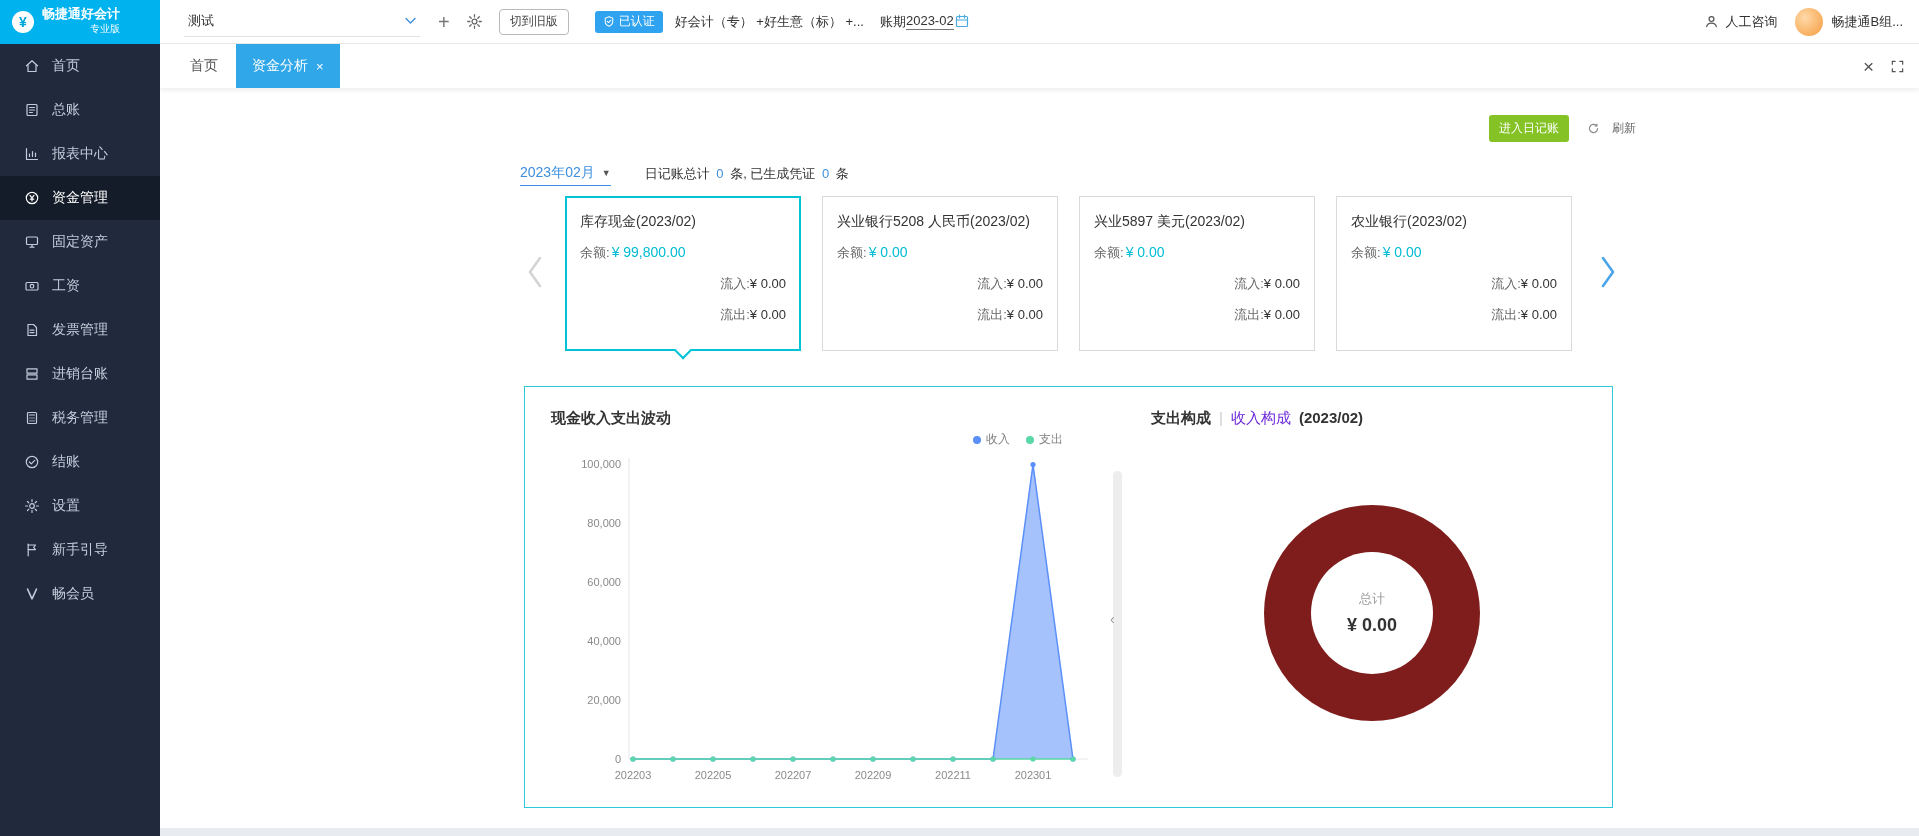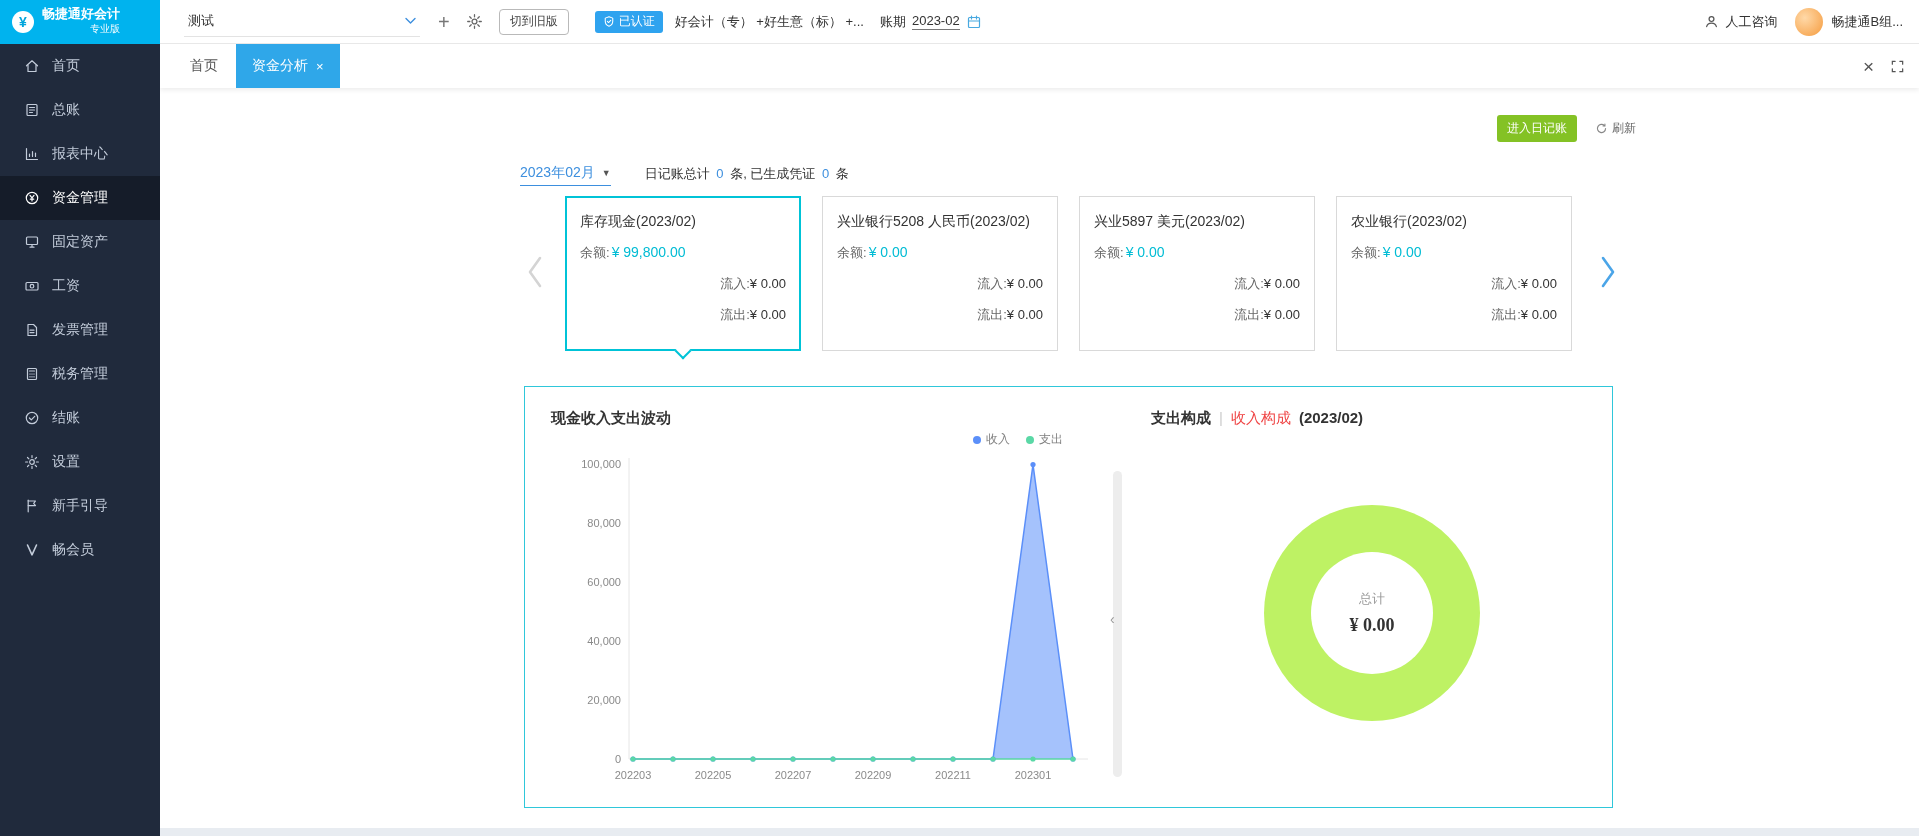--- a/index.html
+++ b/index.html
@@ -11,21 +11,21 @@
   .logo{width:160px;height:44px;background:var(--brand-cyan,#00b3ee);color:#fff;display:flex;align-items:center;gap:8px;padding-left:12px;cursor:pointer}
   .logo-coin{width:22px;height:22px;border-radius:50%;background:#fff;color:#00a5dc;font-weight:bold;font-size:14px;display:flex;align-items:center;justify-content:center}
   .logo-title{font-size:13px;font-weight:bold;line-height:1.15;white-space:nowrap}
   .logo-sub{font-size:10px;text-align:right;opacity:.95}
   .ws-select{margin-left:24px;width:236px;height:30px;display:flex;align-items:center;justify-content:space-between;border-bottom:1px solid #e3e3e3;font-size:13px;color:#333;cursor:pointer;padding:0 4px}
   .tb-plus{margin-left:18px;font-size:20px;color:#777;cursor:pointer;line-height:1}
   .tb-gear{margin-left:16px;color:#666;cursor:pointer;display:flex}
   .switch-btn{margin-left:16px;height:26px;padding:0 10px;font-size:12px;color:#444;background:#fff;border:1px solid #b9b9b9;border-radius:4px;cursor:pointer}
   .cert-badge{margin-left:26px;height:22px;display:flex;align-items:center;gap:4px;background:var(--badge-blue,#2fa3ef);color:#fff;font-size:12px;padding:0 8px;border-radius:3px}
   .products{margin-left:12px;font-size:13px;color:#333;white-space:nowrap}
-  .period{margin-left:16px;display:flex;align-items:center;gap:6px;font-size:13px;color:#333}
+  .period{margin-left:16px;display:flex;align-items:flex-start;font-size:13px;color:#333}
   .period-val{border-bottom:1px solid #777;padding-bottom:1px;cursor:pointer}
   .tb-spacer{flex:1}
   .support{display:flex;align-items:center;gap:6px;font-size:13px;color:#333;margin-right:18px;cursor:pointer}
   .avatar{width:28px;height:28px;border-radius:50%;background:radial-gradient(circle at 35% 35%,#ffd9a8,#f59b3e);margin-right:8px;cursor:pointer;flex:none}
   .username{font-size:13px;color:#333;margin-right:16px;white-space:nowrap;cursor:pointer}
 
   
   .sidebar{position:absolute;top:44px;left:0;width:160px;height:792px;background:var(--sidebar-bg,#202a3c);z-index:5}
   .side-item{height:44px;display:flex;align-items:center;padding-left:24px;gap:12px;color:#c3ccda;font-size:14px;cursor:pointer;white-space:nowrap}
   .side-item.active{background:var(--sidebar-active-bg,#151c29);color:#fff}
@@ -39,21 +39,21 @@
   .tab-close{font-size:13px;line-height:1;cursor:pointer}
   .tab-actions{margin-left:auto;display:flex;align-items:center;gap:16px;padding-right:14px;color:#555}
   .tb-close{font-size:19px;line-height:1;cursor:pointer}
 
   
   .main{position:absolute;top:88px;left:160px;right:0;bottom:8px;background:#fff;overflow:hidden;z-index:1}
   .footer-strip{position:absolute;bottom:0;left:160px;right:0;height:8px;background:#e8ecf1}
 
   .action-row{position:absolute;top:27px;left:337px;width:1139px;display:flex;justify-content:flex-end;align-items:center;gap:18px}
   .btn-green{height:27px;padding:0 10px;background:var(--button-green,#84c225);color:#fff;border:none;border-radius:3px;font-size:12px;cursor:pointer;white-space:nowrap}
-  .refresh{display:flex;align-items:center;gap:4px;font-size:12px;color:#666;cursor:pointer}
+  .refresh{display:flex;align-items:center;gap:12px;font-size:12px;color:#666;cursor:pointer}
 
   .summary-row{position:absolute;top:76px;left:360px;display:flex;align-items:flex-end;gap:34px}
   .month-select{display:inline-flex;align-items:center;gap:7px;color:var(--link-blue,#3d8fde);font-size:14px;border-bottom:1px solid var(--link-blue,#3d8fde);padding-bottom:3px;cursor:pointer}
   .tri{font-size:9px;color:#555}
   .summary-text{font-size:13px;color:#333;padding-bottom:3px}
   .summary-text .blue{color:var(--link-blue,#3d8fde);margin:0 3px}
 
   
   .carousel{position:absolute;top:108px;left:337px;width:1139px;height:172px}
   .car-prev{position:absolute;left:30px;top:60px;cursor:pointer}
@@ -73,21 +73,21 @@
   .lc-title{position:absolute;left:26px;top:22px;font-size:15px;font-weight:bold;color:#333}
   .lc-legend{position:absolute;left:448px;top:44px;display:flex;gap:16px;font-size:12px;color:#808080}
   .legend-item{display:inline-flex;align-items:center;gap:5px;cursor:pointer}
   .legend-item i{width:8px;height:8px;border-radius:50%;display:inline-block}
   #line-chart{position:absolute;left:18px;top:62px}
   .divider-bar{position:absolute;left:588px;top:84px;width:9px;height:306px;background:#ededed;border-radius:5px;cursor:pointer}
   .divider-chip{position:absolute;left:-3px;top:140px;color:#999;font-size:14px}
   .rc-title{position:absolute;left:626px;top:22px;font-size:15px;white-space:nowrap}
   .rc-primary{font-weight:bold;color:#333;cursor:pointer}
   .rc-sep{color:#ccc;margin:0 8px}
-  .rc-secondary{color:#ef4444;cursor:pointer}
+  .rc-secondary{color:#6d28d9;cursor:pointer}
   .rc-suffix{font-weight:bold;color:#333;margin-left:8px}
   .donut{position:absolute;left:739px;top:118px;width:216px;height:216px;border-radius:50%;background:#e8e8e8}
   .donut-hole{position:absolute;left:47px;top:47px;width:122px;height:122px;border-radius:50%;background:#fff;display:flex;flex-direction:column;align-items:center;justify-content:center}
   .donut-label{font-size:13px;color:#999;margin-bottom:7px}
   .donut-value{font-size:18px;color:#333;font-weight:600}
   svg{display:block}
 </style>
 </head>
 <body>
 
@@ -200,20 +200,29 @@
           <span class="side-label">工资</span>
         </div>
         <div class="side-item">
           <span class="side-icon">
             <svg viewBox="0 0 16 16" width="16" height="16" fill="none" stroke="currentColor" stroke-width="1.2" stroke-linecap="round" stroke-linejoin="round">
               <path d="M4 2.5h5.5l3 3v8H4z"></path>
               <path d="M6 8.2h4M6 10.6h4"></path>
             </svg>
           </span>
           <span class="side-label">发票管理</span>
+        </div>
+        <div class="side-item">
+          <span class="side-icon">
+            <svg viewBox="0 0 16 16" width="16" height="16" fill="none" stroke="currentColor" stroke-width="1.2" stroke-linecap="round" stroke-linejoin="round">
+              <rect x="3" y="2.8" width="10" height="4.4"></rect>
+              <rect x="3" y="8.8" width="10" height="4.4"></rect>
+            </svg>
+          </span>
+          <span class="side-label">进销台账</span>
         </div>
         <div class="side-item">
           <span class="side-icon">
             <svg viewBox="0 0 16 16" width="16" height="16" fill="none" stroke="currentColor" stroke-width="1.2" stroke-linecap="round" stroke-linejoin="round">
               <rect x="3.5" y="2.5" width="9" height="11" rx="1"></rect>
               <path d="M5.5 5h5"></path>
               <path d="M5.8 8h.4M7.8 8h.4M9.8 8h.4M5.8 10.8h.4M7.8 10.8h.4M9.8 10.8h.4"></path>
             </svg>
           </span>
           <span class="side-label">税务管理</span>
@@ -394,21 +403,21 @@
           <circle cx="450" cy="310" r="2.6" fill="#5AD8A6"></circle>
           <circle cx="490" cy="310" r="2.6" fill="#5AD8A6"></circle>
           <circle cx="530" cy="310" r="2.6" fill="#5AD8A6"></circle>
         </svg>
       <div class="divider-bar">
           <span class="divider-chip">‹</span>
         </div>
       <div class="rc-title">
         <span class="rc-primary">支出构成</span><span class="rc-sep">|</span><span class="rc-secondary">收入构成</span><span class="rc-suffix">(2023/02)</span>
       </div>
-      <div class="donut" style="background: #bef264; font-family: Liberation Serif, serif;">
+      <div class="donut" style="background: #7f1d1d;">
         <div class="donut-hole">
           <div class="donut-label">总计</div>
           <div class="donut-value">¥ 0.00</div>
         </div>
       </div>
     </div>
   </main>
 
   <div class="footer-strip"></div>
 </div>

